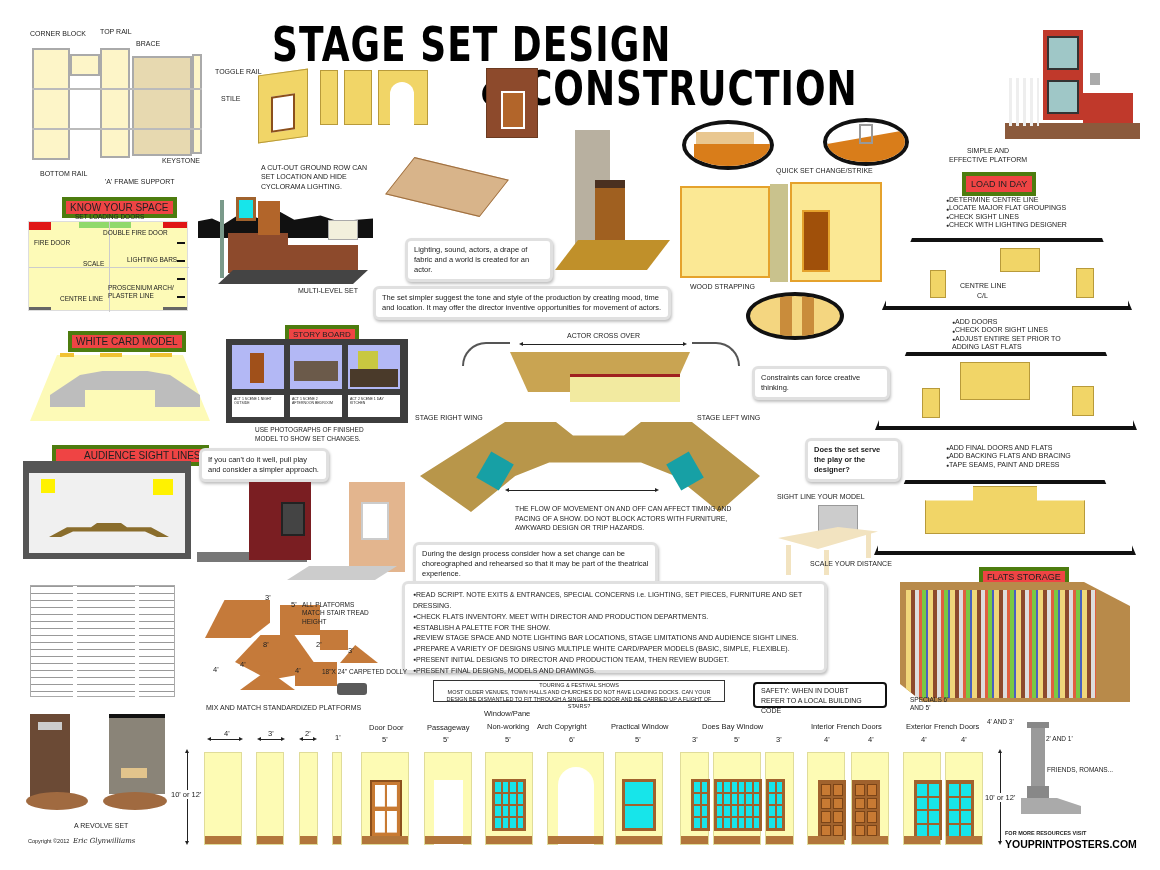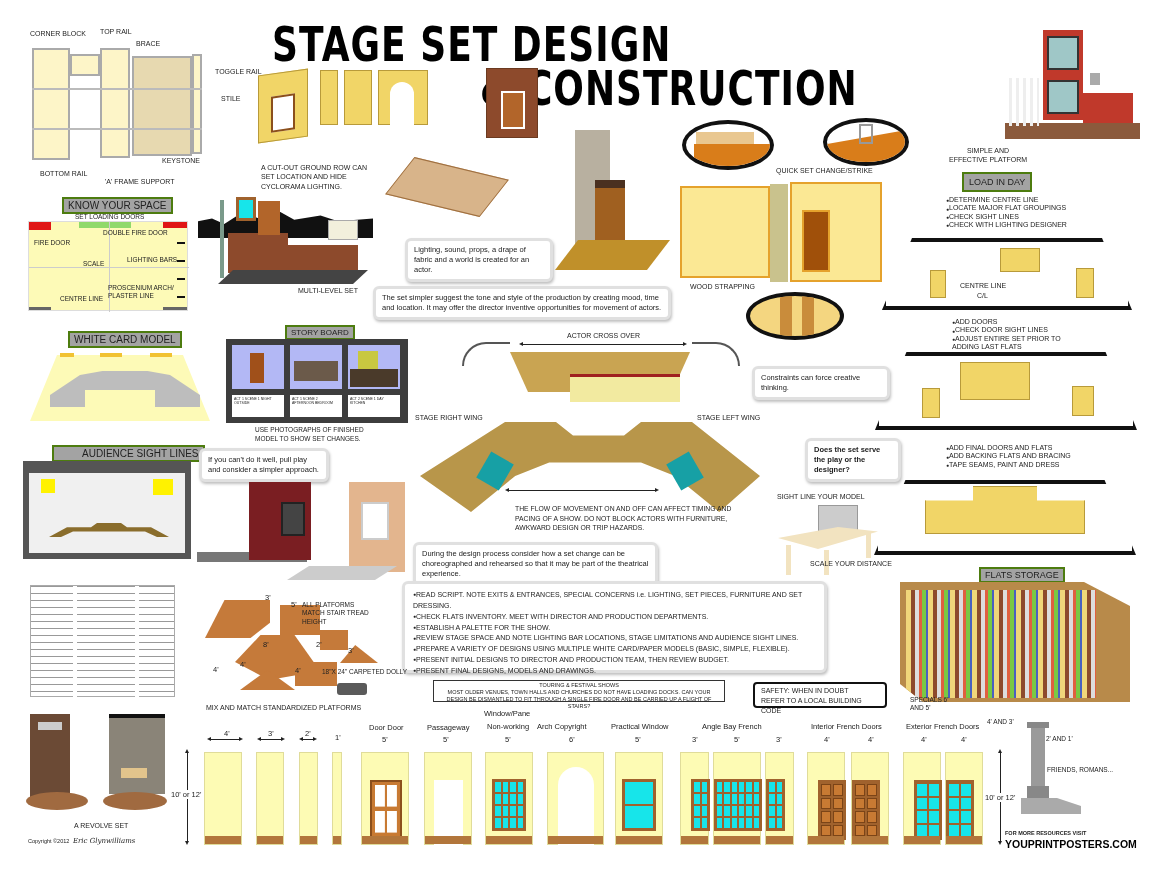--- a/index.html
+++ b/index.html
@@ -1,21 +1,21 @@
 <!DOCTYPE html>
 <html><head>
 <meta charset="utf-8">
 <style>
   * { box-sizing: border-box; margin: 0; padding: 0; }
   html, body { width: 1160px; height: 870px; background: #fff; overflow: hidden; }
   body { position: relative; font-family: "Liberation Sans", sans-serif; color: #222; }
   .abs { position: absolute; }
   .lbl { position: absolute; font-size: 7px; color: #222; white-space: nowrap; text-transform: uppercase; }
   .lbl-sm { font-size: 6.5px; }
-  .boxtitle { position: absolute; font-size: 10px; border: 2px solid #4d7c0f; padding: 1px 4px; background: #a3a3a3; white-space: nowrap; text-transform: uppercase; }
+  .boxtitle { position: absolute; font-size: 10px; border: 4px solid #4d7c0f; padding: 1px 4px; background: #ef4444; white-space: nowrap; text-transform: uppercase; }
   .note { position: absolute; background: #fff; border: 3px solid #e0e0e0; border-radius: 6px; box-shadow: 1px 2px 3px rgba(0,0,0,0.25); padding: 4px 6px; font-size: 7.5px; line-height: 1.35; color: #222; }
   .title { position: absolute; font-family: "DejaVu Sans", sans-serif; font-weight: bold; color: #000; letter-spacing: 1px; white-space: nowrap; transform: scaleY(1.35); transform-origin: left top; }
   .bullets { list-style: none; }
   .bullets li::before { content: "\25CF "; font-size: 5px; vertical-align: middle; }
   .flat { position: absolute; background: #fdfbb4; border: 1px solid #e0dc9a; }
   .flat::after { content: ""; position: absolute; left: 0; right: 0; bottom: 0; height: 8px; background: #b2763b; }
   .win { position: absolute; background: #a0622d; padding: 3px; display: grid; gap: 2px; }
   .win span { background: #17e5ea; }
   .door { position: absolute; background: #c87a33; border: 2px solid #8b4f1c; }
   .door::before { content: ""; position: absolute; inset: 3px; background:
@@ -106,21 +106,21 @@
   <div style="position:absolute; left:90px; top:50px; width:70px; height:30px; background:#8d4a2c;"></div>
   <div style="position:absolute; left:38px; top:2px; width:20px; height:24px; background:#17e5ea; border:3px solid #a0622d;"></div>
   <div style="position:absolute; left:60px; top:6px; width:22px; height:34px; background:#b2652a;"></div>
   <div style="position:absolute; left:130px; top:25px; width:30px; height:20px; background:#f2f0dc; border:1px solid #aaa;"></div>
   <div style="position:absolute; left:20px; top:75px; width:150px; height:14px; background:#444; clip-path:polygon(10% 0,100% 0,90% 100%,0 100%);"></div>
   <div style="position:absolute; left:22px; top:5px; width:4px; height:78px; background:#7a9a8a;"></div>
 </div>
 <div class="lbl" style="left:298px; top:287px;">MULTI-LEVEL SET</div>
 
 <div class="abs" style="left:392px; top:168px; width:110px; height:38px; background:#d8b48a; border:1px solid #a07040; transform:skewX(-30deg) rotate(12deg);"></div>
-<div class="note" style="left:405px; top:238px; width:148px;">Lighting, sound, props, a drape of fabric and a world is created for an actor.</div>
+<div class="note" style="left:405px; top:238px; width:148px;">Lighting, sound, actors, a drape of fabric and a world is created for an actor.</div>
 
 <div class="abs" style="left:555px; top:130px; width:120px; height:145px;">
   <div style="position:absolute; left:20px; top:0; width:35px; height:115px; background:#b8b0a0;"></div>
   <div style="position:absolute; left:40px; top:50px; width:30px; height:60px; background:#a06020; border-top:8px solid #4a3020;"></div>
   <div style="position:absolute; left:0; top:110px; width:115px; height:30px; background:#c0902a; clip-path:polygon(20% 0,100% 0,80% 100%,0 100%);"></div>
 </div>
 
 <div class="oval" style="left:682px; top:120px; width:92px; height:50px; background:#fff;">
   <div style="position:absolute; left:8px; bottom:0; width:80px; height:22px; background:#d97d1a;"></div>
   <div style="position:absolute; left:10px; top:8px; width:58px; height:12px; background:#e9c790;"></div>
@@ -406,21 +406,21 @@
 
 <div class="dim" style="left:611px; top:722px;">Practical Window</div>
 <div class="dim" style="left:635px; top:735px;">5'</div>
 <div class="flat" style="left:615px; top:752px; width:48px; height:93px;">
   <div class="win" style="left:6px; top:26px; width:34px; height:52px; grid-template-columns:1fr; grid-template-rows:1fr 1fr;">
     <span></span>
       <span></span>
   </div>
 </div>
 
-<div class="dim" style="left:702px; top:722px;">Angle Bay French</div>
+<div class="dim" style="left:702px; top:722px;">Does Bay Window</div>
 <div class="dim" style="left:692px; top:735px;">3'</div>
 <div class="dim" style="left:734px; top:735px;">5'</div>
 <div class="dim" style="left:776px; top:735px;">3'</div>
 <div class="flat" style="left:680px; top:752px; width:29px; height:93px;">
   <div class="win" style="left:10px; top:26px; width:19px; height:52px; grid-template-columns:1fr 1fr; grid-template-rows:repeat(4,1fr);">
     <span></span>
       <span></span>
       <span></span>
       <span></span>
       <span></span>

